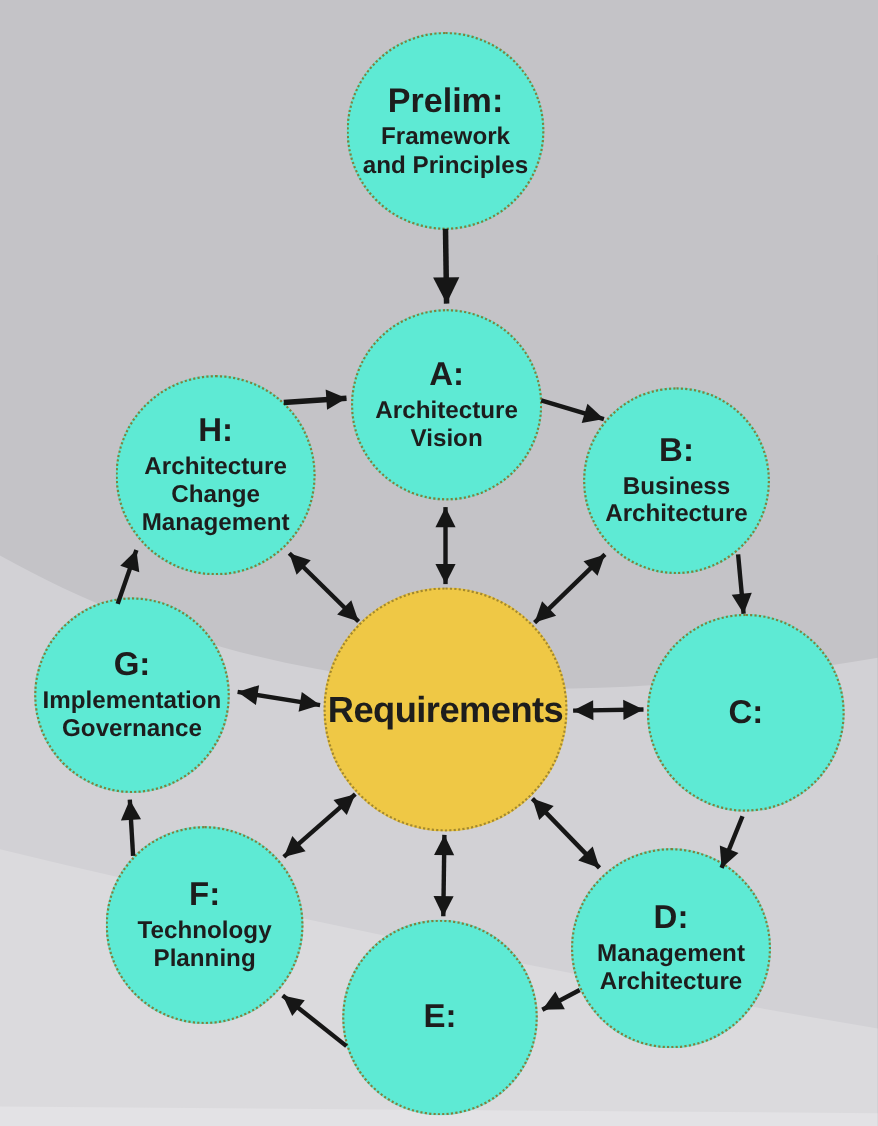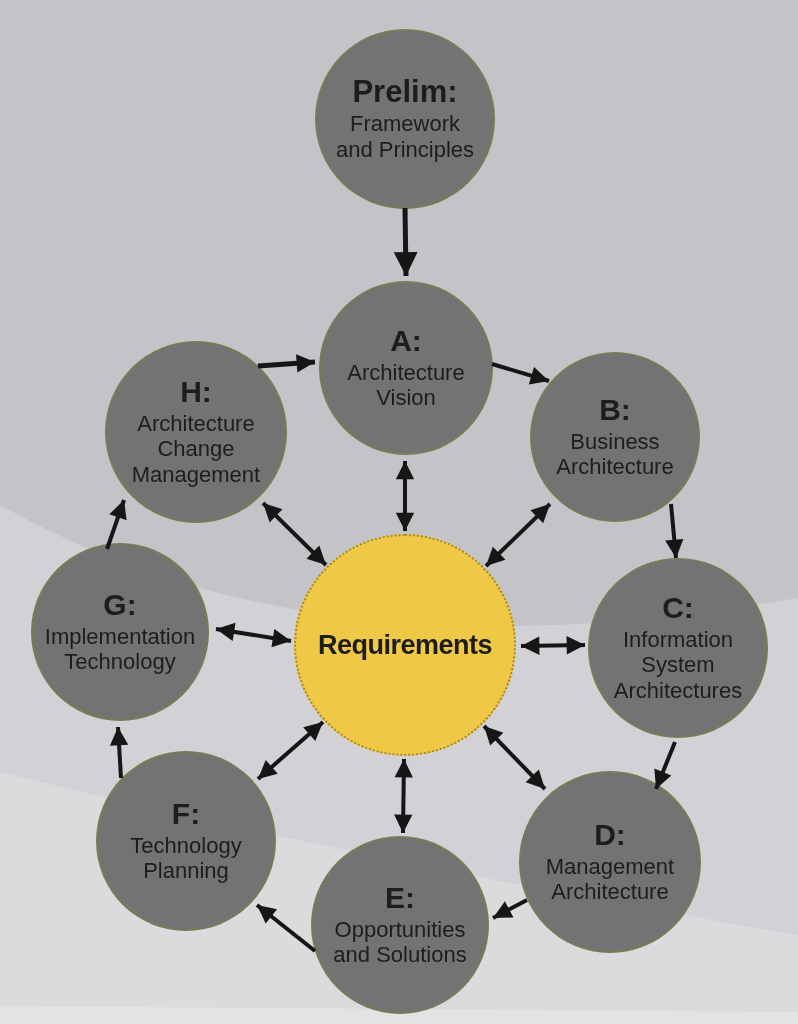--- a/index.html
+++ b/index.html
@@ -7,30 +7,30 @@
     position:relative;width:798px;height:1024px;overflow:hidden;
     background:#c4c3c7;
     font-family:"Liberation Sans",sans-serif;
   }
   .layer{position:absolute;left:0;top:0;width:798px;height:1024px;}
   #bg-layer{z-index:0;}
   #arrow-layer{z-index:2;pointer-events:none;}
   .node{
     position:absolute;z-index:1;box-sizing:border-box;
     border-radius:50%;
-    background:#737373;
+    background:#5eead4;
     border:2px dotted #80803f;
     display:flex;flex-direction:column;align-items:center;justify-content:center;
     text-align:center;color:#1d1d1d;
   }
   .node .letter{font-weight:bold;font-size:30px;line-height:1.05;}
-  .node .label{font-weight:normal;font-size:22px;line-height:1.16;white-space:pre-line;margin-top:3px;}
+  .node .label{font-weight:bold;font-size:22px;line-height:1.16;white-space:pre-line;margin-top:3px;}
   .node.prelim .letter{font-size:31px;}
   .node.center{background:#efc845;border-color:#a3882e;}
-  .node.center .label-center{font-weight:bold;font-size:27px;letter-spacing:-0.5px;}
+  .node.center .label-center{font-weight:bold;font-size:33px;letter-spacing:-0.5px;}
 </style>
 </head>
 <body>
 
 <div class="stage">
 
   <svg id="bg-layer" class="layer" viewBox="0 0 798 1024">
     <path d="M0,505 C250,645 520,645 798,598 L798,1024 L0,1024 Z" fill="#d2d1d5"></path>
     <path d="M0,772 C260,835 530,890 798,935 L798,1024 L0,1024 Z" fill="#dbdadd"></path>
     <path d="M0,1006 L798,1012 L798,1024 L0,1024 Z" fill="#e3e2e5"></path>
@@ -49,47 +49,42 @@
   </div>
 
   <div class="node" style="left:530px;top:352px;width:170px;height:170px;">
     <span class="letter">B:</span>
     <span class="label">Business
 Architecture</span>
   </div>
 
   <div class="node" style="left:588px;top:558px;width:180px;height:180px;">
     <span class="letter">C:</span>
-    <span class="label">Information
-System
-Architectures</span>
   </div>
 
   <div class="node" style="left:519px;top:771px;width:182px;height:182px;">
     <span class="letter">D:</span>
     <span class="label">Management
 Architecture</span>
   </div>
 
   <div class="node" style="left:311px;top:836px;width:178px;height:178px;">
     <span class="letter">E:</span>
-    <span class="label">Opportunities
-and Solutions</span>
   </div>
 
   <div class="node" style="left:96px;top:751px;width:180px;height:180px;">
     <span class="letter">F:</span>
     <span class="label">Technology
 Planning</span>
   </div>
 
   <div class="node" style="left:31px;top:543px;width:178px;height:178px;">
     <span class="letter">G:</span>
     <span class="label">Implementation
-Technology</span>
+Governance</span>
   </div>
 
   <div class="node" style="left:105px;top:341px;width:182px;height:182px;">
     <span class="letter">H:</span>
     <span class="label">Architecture
 Change
 Management</span>
   </div>
 
   <div class="node center" style="left:294px;top:534px;width:222px;height:222px;">

